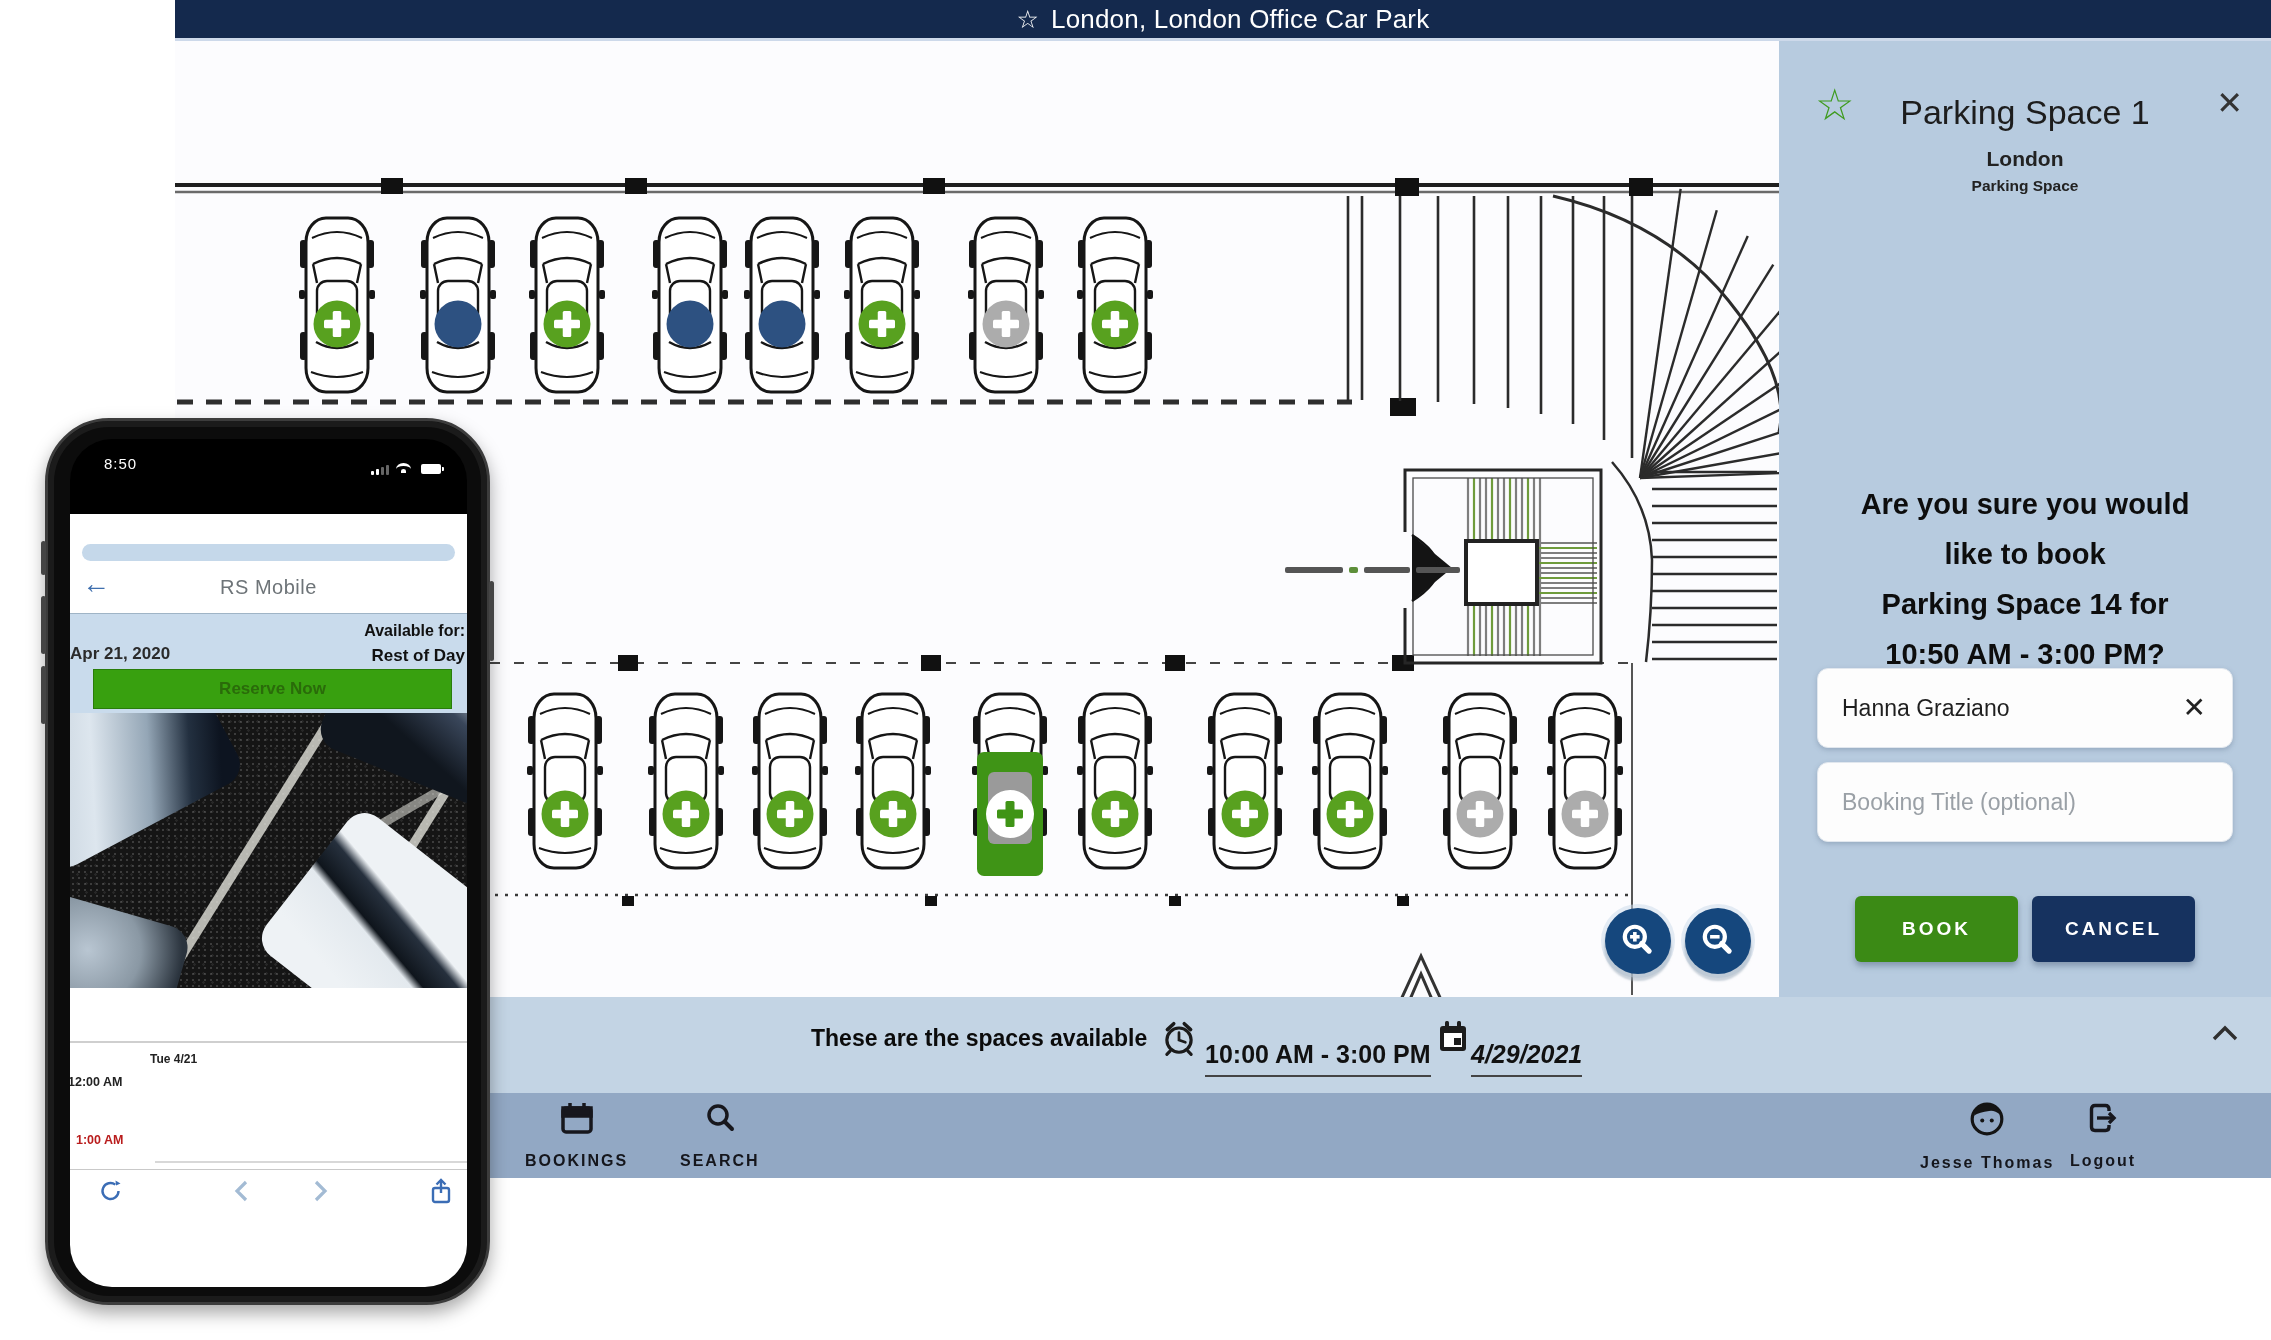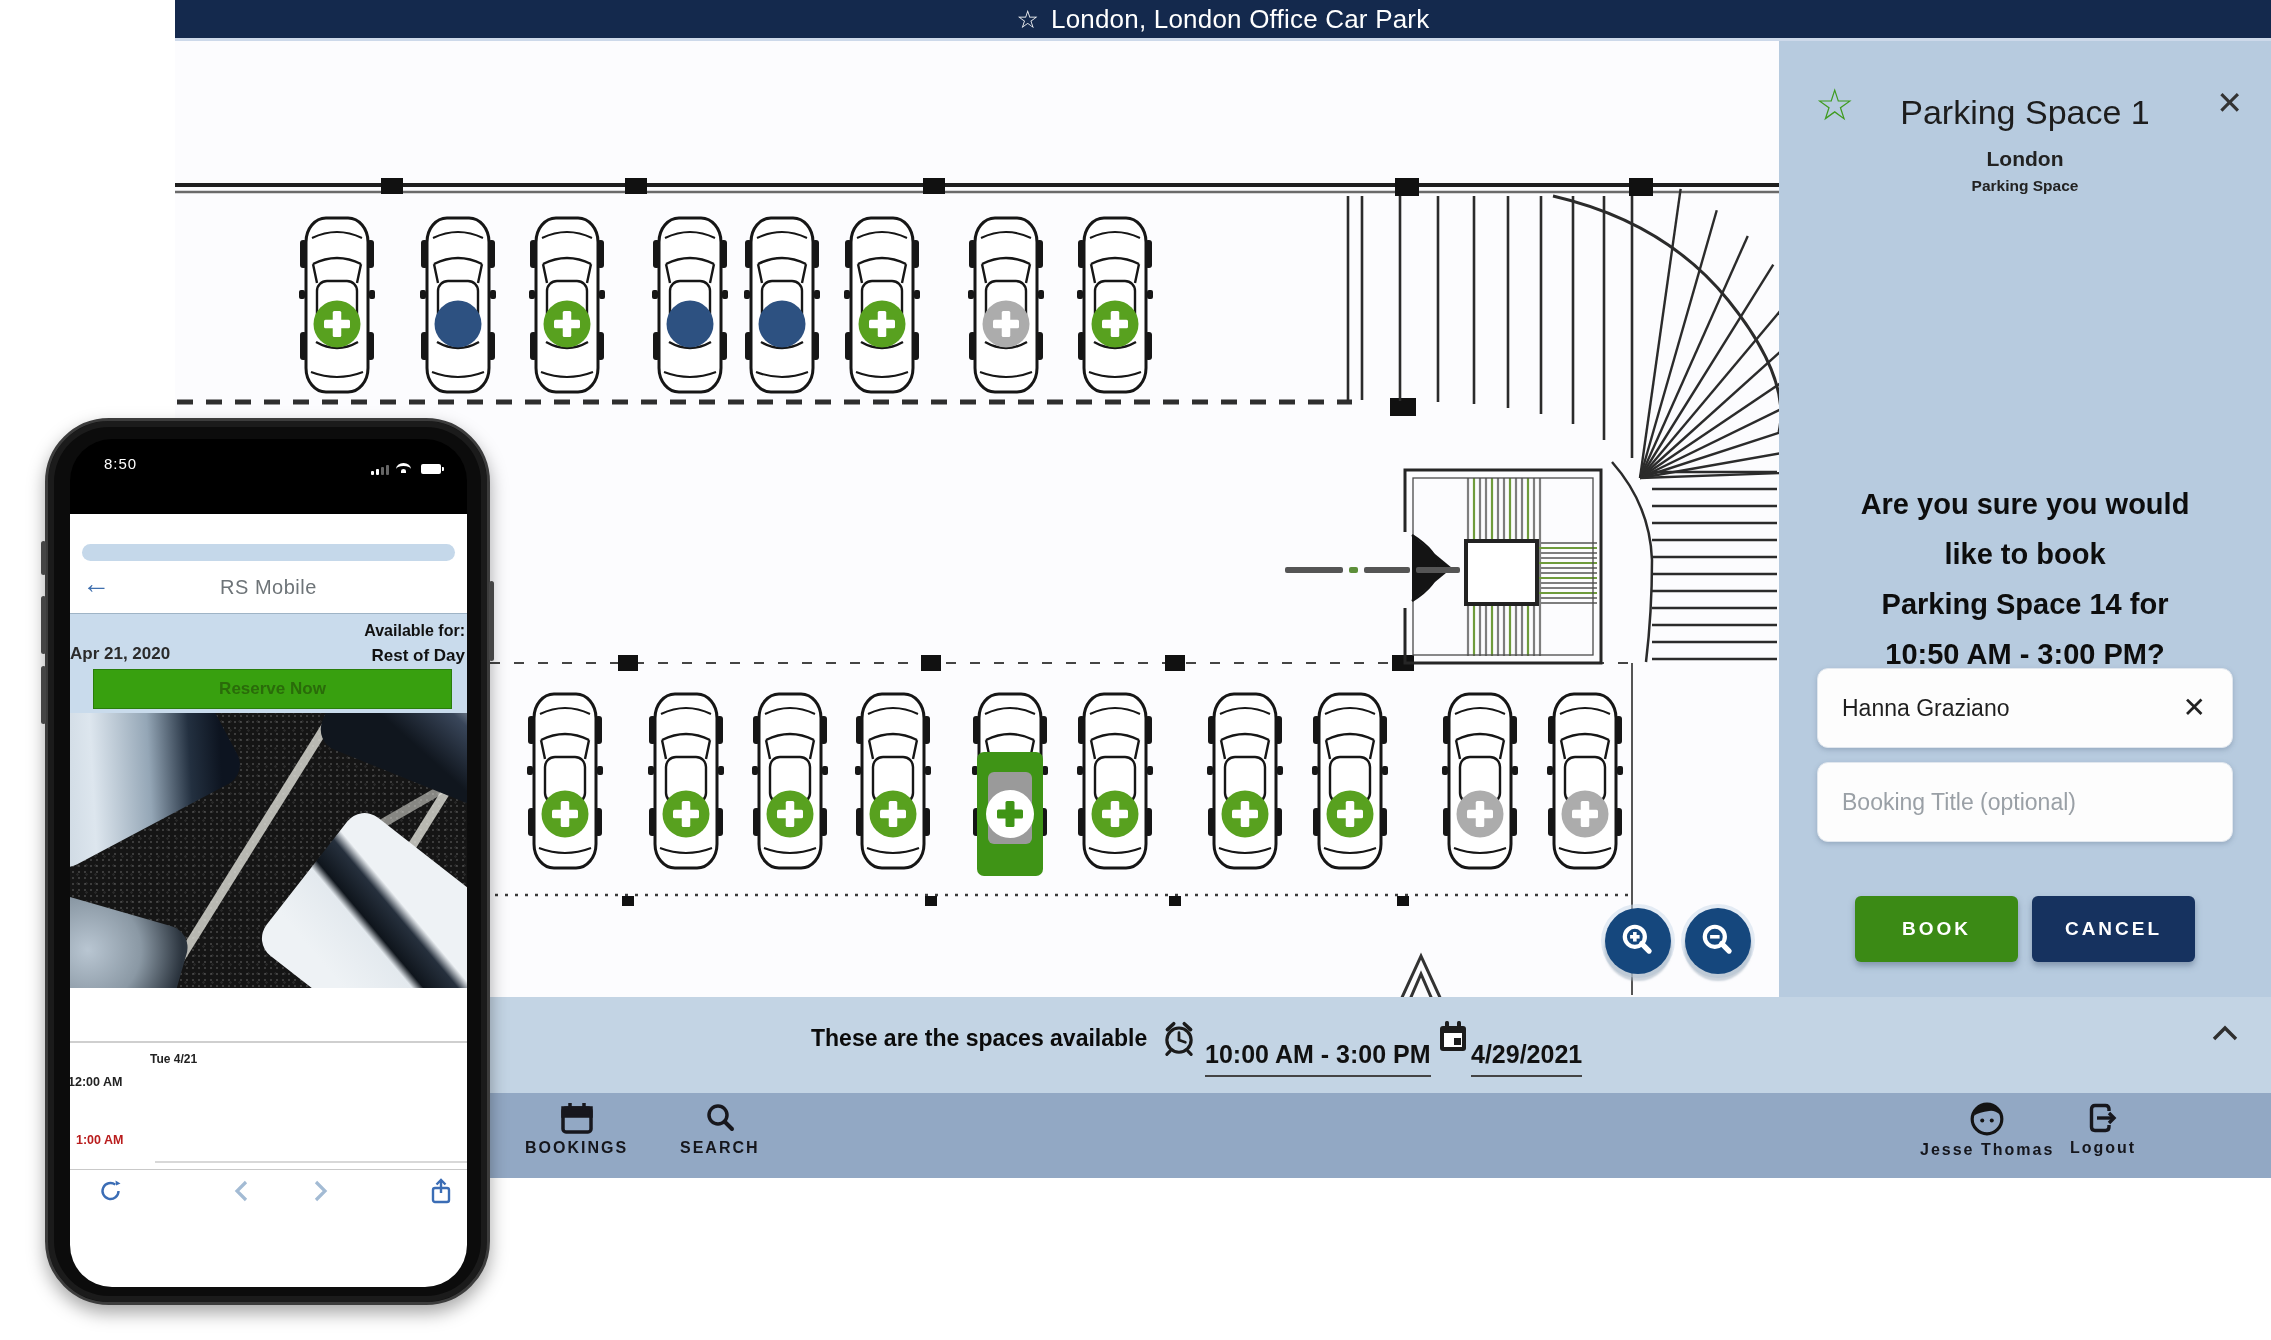--- a/index.html
+++ b/index.html
@@ -36,21 +36,21 @@
   .book{background:#3b8a15;} .cancel{background:#16325f;}
   
   .sheet{position:absolute;left:175px;top:997px;width:2096px;height:96px;background:#c3d4e4;}
   .sheet .lbl{position:absolute;left:636px;top:28px;font-size:23px;font-weight:bold;color:#0b0b0b;white-space:nowrap;}
   .sheet .icon{position:absolute;top:22px;}
   .sheet .tlink{position:absolute;top:43px;font-size:25px;font-weight:bold;color:#111;border-bottom:2px solid #444;
     padding-bottom:6px;white-space:nowrap;cursor:pointer;}
   .sheet .chev{position:absolute;left:2037px;top:28px;cursor:pointer;}
   
   .nav{position:absolute;left:175px;top:1093px;width:2096px;height:85px;background:#92a8c4;}
-  .navitem{position:absolute;top:8px;display:flex;flex-direction:column;align-items:center;gap:0;cursor:pointer;color:#15161c;}
+  .navitem{position:absolute;top:8px;display:flex;flex-direction:column;align-items:center;gap:13px;cursor:pointer;color:#15161c;}
   .navitem .nlabel{font-size:16px;font-weight:bold;letter-spacing:2px;white-space:nowrap;}
   
   .phone{position:absolute;left:45px;top:418px;width:445px;height:887px;background:#0c0c0c;border-radius:64px;
     border:3px solid #3c3c3c;box-sizing:border-box;box-shadow:inset 0 0 0 6px #1b1b1b, 0 8px 18px rgba(0,0,0,.35);z-index:6;}
   .phone .sidebtn{position:absolute;background:#454545;border-radius:3px;}
   .screen{position:absolute;left:22px;top:18px;width:397px;height:848px;background:#000;border-radius:42px;overflow:hidden;}
   .statusbar{position:absolute;left:0;top:0;right:0;height:75px;color:#fff;}
   .statusbar .time{position:absolute;left:34px;top:16px;font-size:15px;letter-spacing:1px;}
   .sig{position:absolute;right:78px;top:26px;display:flex;align-items:flex-end;gap:2px;}
   .sig i{display:block;width:3px;background:#fff;border-radius:1px;}
@@ -384,21 +384,21 @@
     <span class="tlink" style="left:1030px;">10:00 AM - 3:00 PM</span>
     <span class="icon" style="left:1260px;">
       <svg width="36" height="36" viewBox="0 0 34 36">
           <rect x="4" y="7" width="26" height="25" rx="3" fill="#1c1c1c"></rect>
           <rect x="8" y="14" width="18" height="14" fill="#fff"></rect>
           <rect x="18" y="19" width="7" height="7" fill="#1c1c1c"></rect>
           <rect x="9" y="2" width="4" height="8" rx="1.5" fill="#1c1c1c"></rect>
           <rect x="21" y="2" width="4" height="8" rx="1.5" fill="#1c1c1c"></rect>
         </svg>
     </span>
-    <span class="tlink" style="left:1296px;">4/29/2021</span>
+    <span class="tlink" style="left:1296px;font-style:italic;">4/29/2021</span>
     <span class="chev">
       <svg width="26" height="17" viewBox="0 0 26 17">
           <polyline points="2,14 13,3 24,14" fill="none" stroke="#2f2f2f" stroke-width="3.4"></polyline>
         </svg>
     </span>
   </div>
 
   <div class="nav">
     <div class="navitem" style="left:350px;">
       <span>

